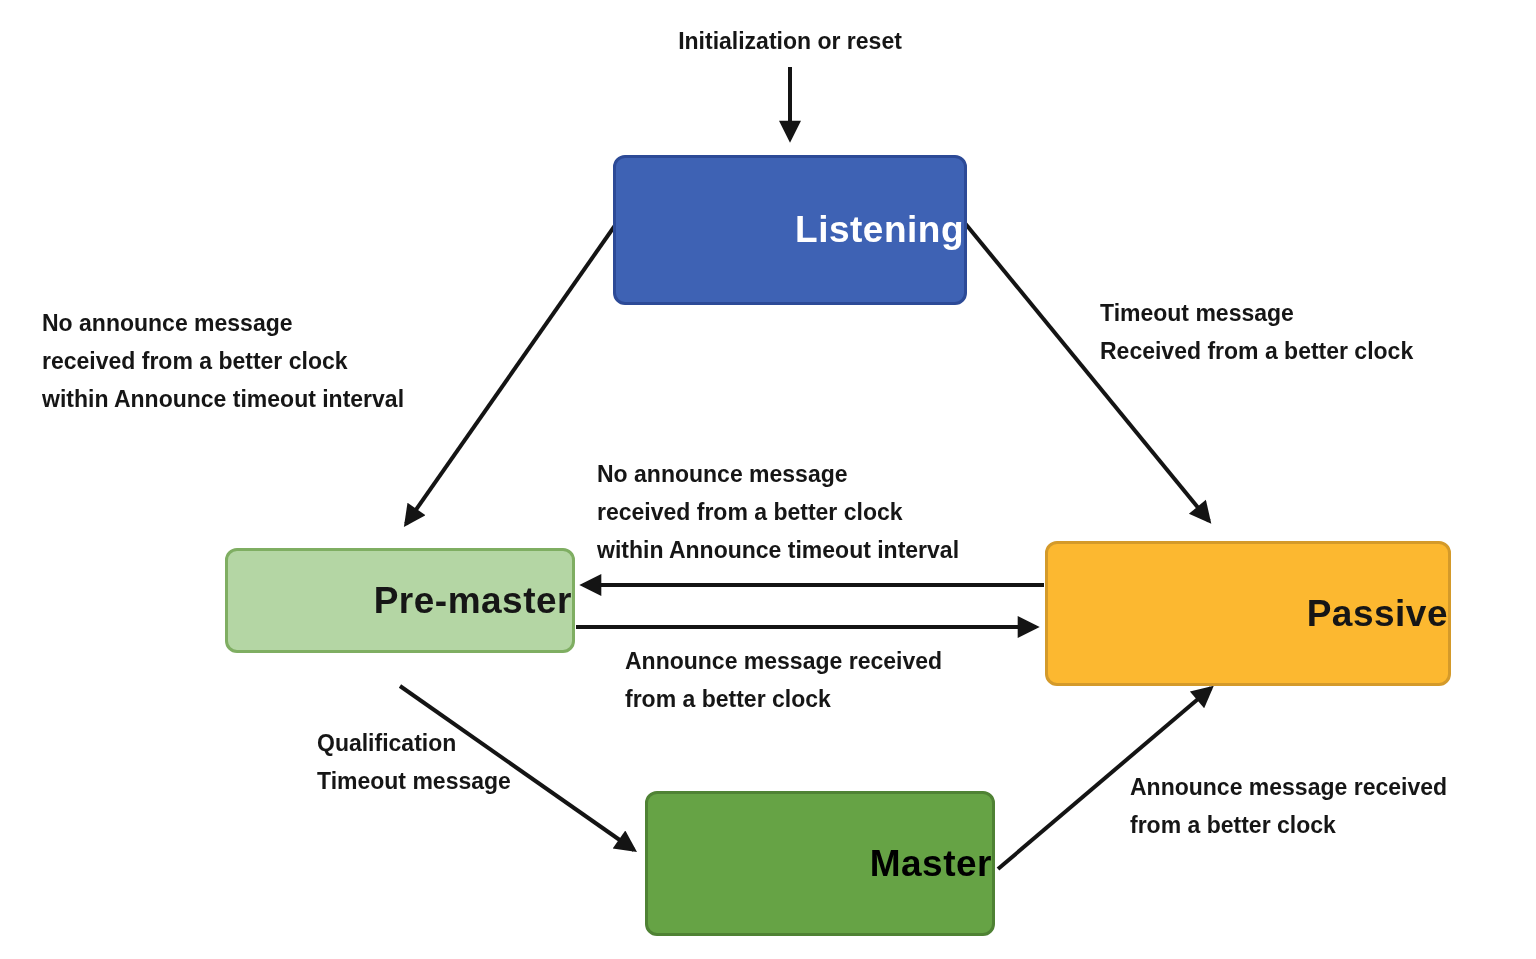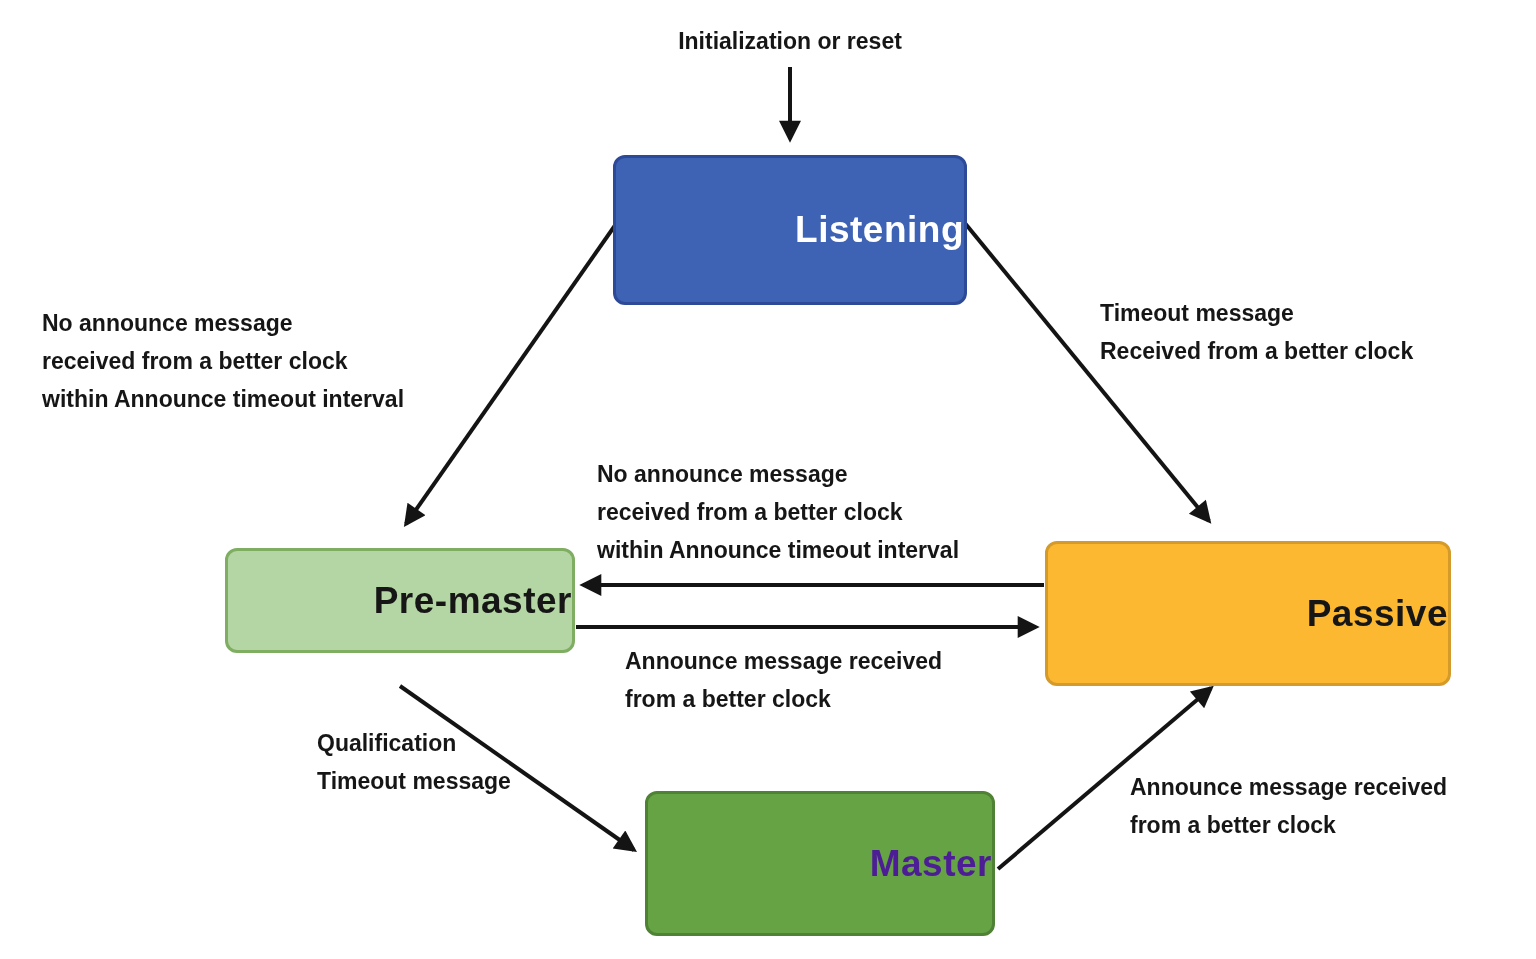--- a/index.html
+++ b/index.html
@@ -90,21 +90,21 @@
   </div>
 
   <div class="node" id="node-premaster" style="background-color: rgb(180, 214, 164); border-color: rgb(127, 174, 98); color: rgb(22, 22, 22);">
     <span class="node-label">Pre-master</span>
   </div>
 
   <div class="node" id="node-passive" style="background-color: rgb(252, 184, 48); border-color: rgb(212, 154, 42); color: rgb(22, 22, 22);">
     <span class="node-label">Passive</span>
   </div>
 
-  <div class="node" id="node-master" style="background-color: rgb(102, 163, 69); border-color: rgb(79, 130, 52); color: #4c1d95;">
+  <div class="node" id="node-master" style="background-color: rgb(102, 163, 69); border-color: rgb(79, 130, 52); color: #000000;">
     <span class="node-label">Master</span>
   </div>
 
   <div class="edge-label" id="label-left">
     <div>No announce message</div>
     <div>received from a better clock</div>
     <div>within Announce timeout interval</div>
   </div>
 
   <div class="edge-label" id="label-right">

